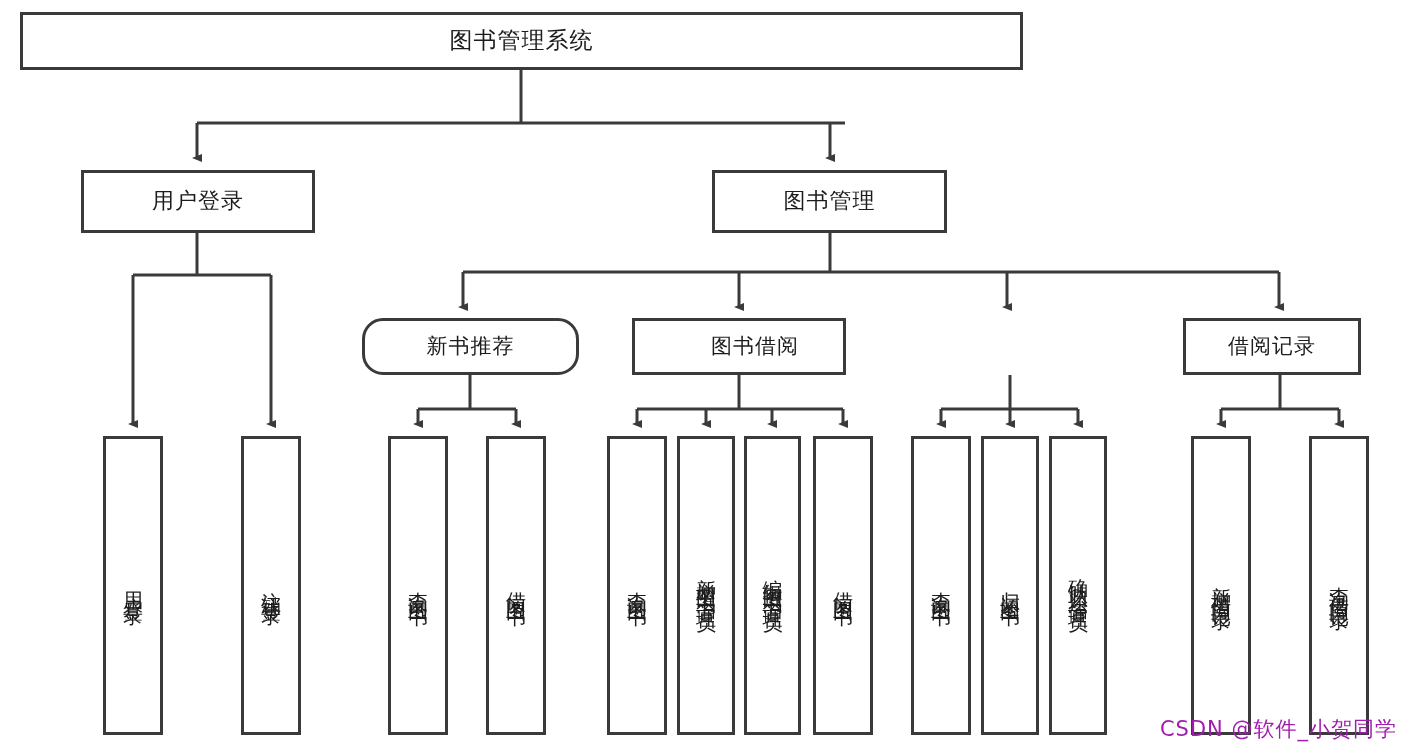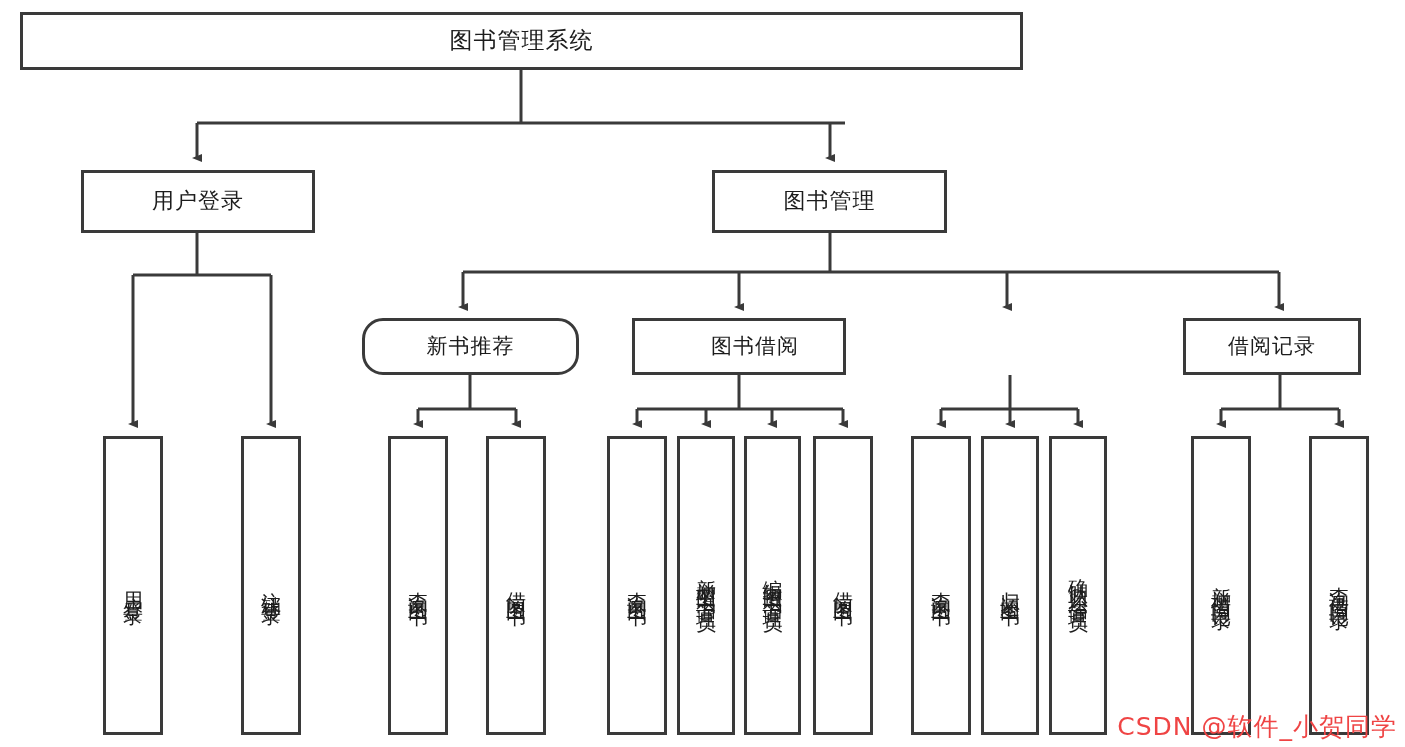--- a/index.html
+++ b/index.html
@@ -57,22 +57,22 @@
     text-orientation: upright;
     letter-spacing: 5px;
     line-height: 1.05;
     white-space: nowrap;
     text-align: center;
   }
   .watermark {
     position: absolute;
     right: 8px;
     bottom: 4px;
-    font-size: 25px;
-    color: #ef4444;
+    font-size: 21px;
+    color: #a21caf;
     letter-spacing: 1px;
     white-space: nowrap;
     font-family: "DejaVu Sans", "Liberation Sans", sans-serif;
   }
 </style>
 </head>
 <body>
 
 <div id="canvas">
 

